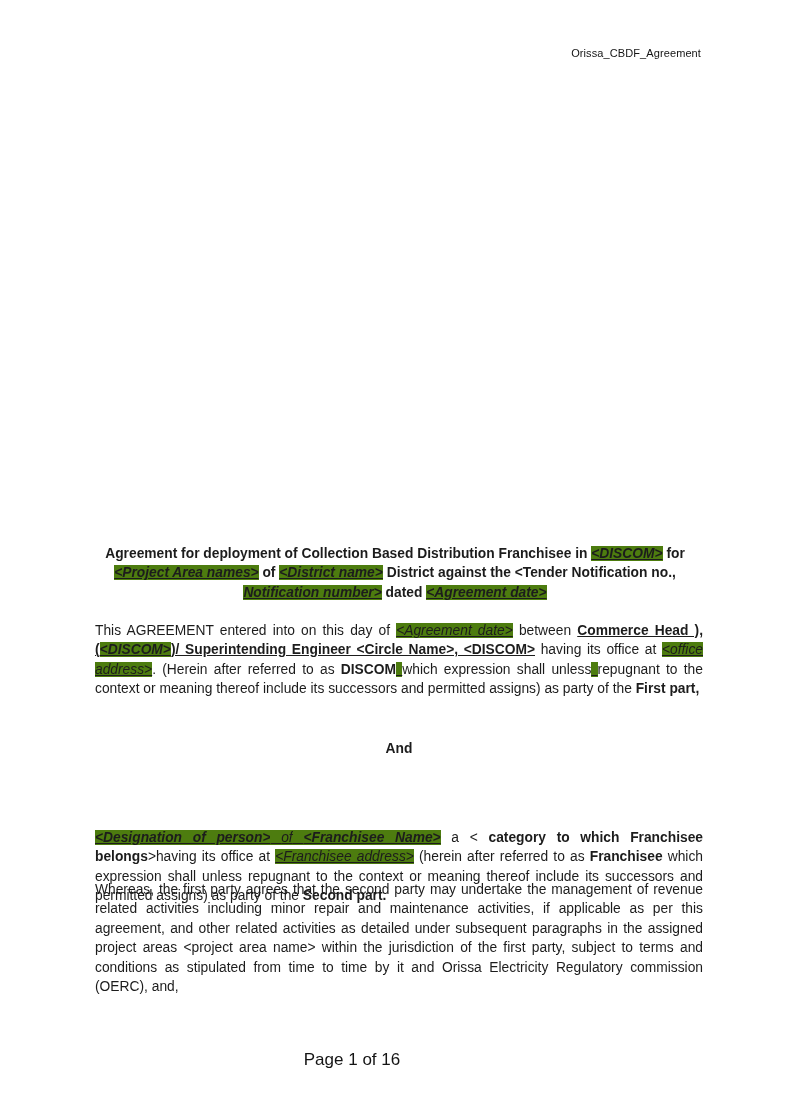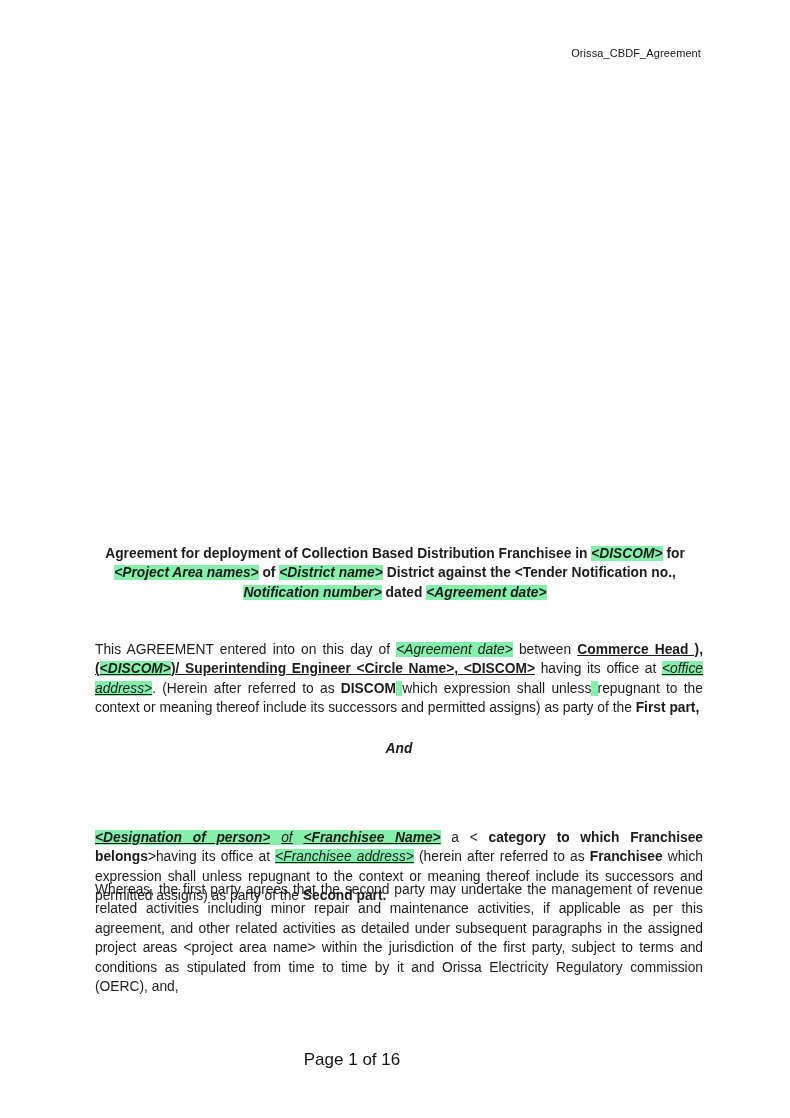--- a/index.html
+++ b/index.html
@@ -19,37 +19,37 @@
   .title{
     position:absolute;top:544px;left:95px;width:600px;
     text-align:center;font-weight:700;
     font-size:13.8px;line-height:19.4px;
   }
   .para{
     position:absolute;left:95px;width:608px;
     text-align:justify;
     font-size:13.8px;line-height:19.4px;
   }
-  .p1{top:621px;margin-top:19px;}
+  .p1{top:621px;}
   .and{
     position:absolute;top:739px;left:95px;width:608px;
     text-align:center;font-weight:700;
-    font-size:13.8px;line-height:19.4px;font-style:italic;
+    font-size:13.8px;line-height:19.4px;
   }
   .p2{top:828px;}
   .p3{top:880px;}
   .footer{
     position:absolute;top:1050px;left:0;width:704px;
     text-align:center;font-size:17px;color:#141414;
   }
   
   .rs-b{font-weight:700;}
   .rs-i{font-style:italic;}
   .rs-u{text-decoration:underline;}
-  .rs-hl{background:#86efac;}
+  .rs-hl{background:#4d7c0f;text-decoration:underline;}
 </style>
 </head>
 <body>
 
 <div class="page">
 
   <div class="hdr">Orissa_CBDF_Agreement</div>
 
   <div class="title"><span class="">Agreement for deployment of Collection Based Distribution Franchisee in </span><span class="rs-i rs-hl">&lt;DISCOM&gt;</span><span class=""> for </span><span class="rs-i rs-hl">&lt;Project Area names&gt;</span><span class=""> of </span><span class="rs-i rs-hl">&lt;District name&gt;</span><span class=""> District against the &lt;Tender Notification no., </span><span class="rs-i rs-hl">Notification number&gt;</span><span class=""> dated </span><span class="rs-i rs-hl">&lt;Agreement date&gt;</span></div>
 

